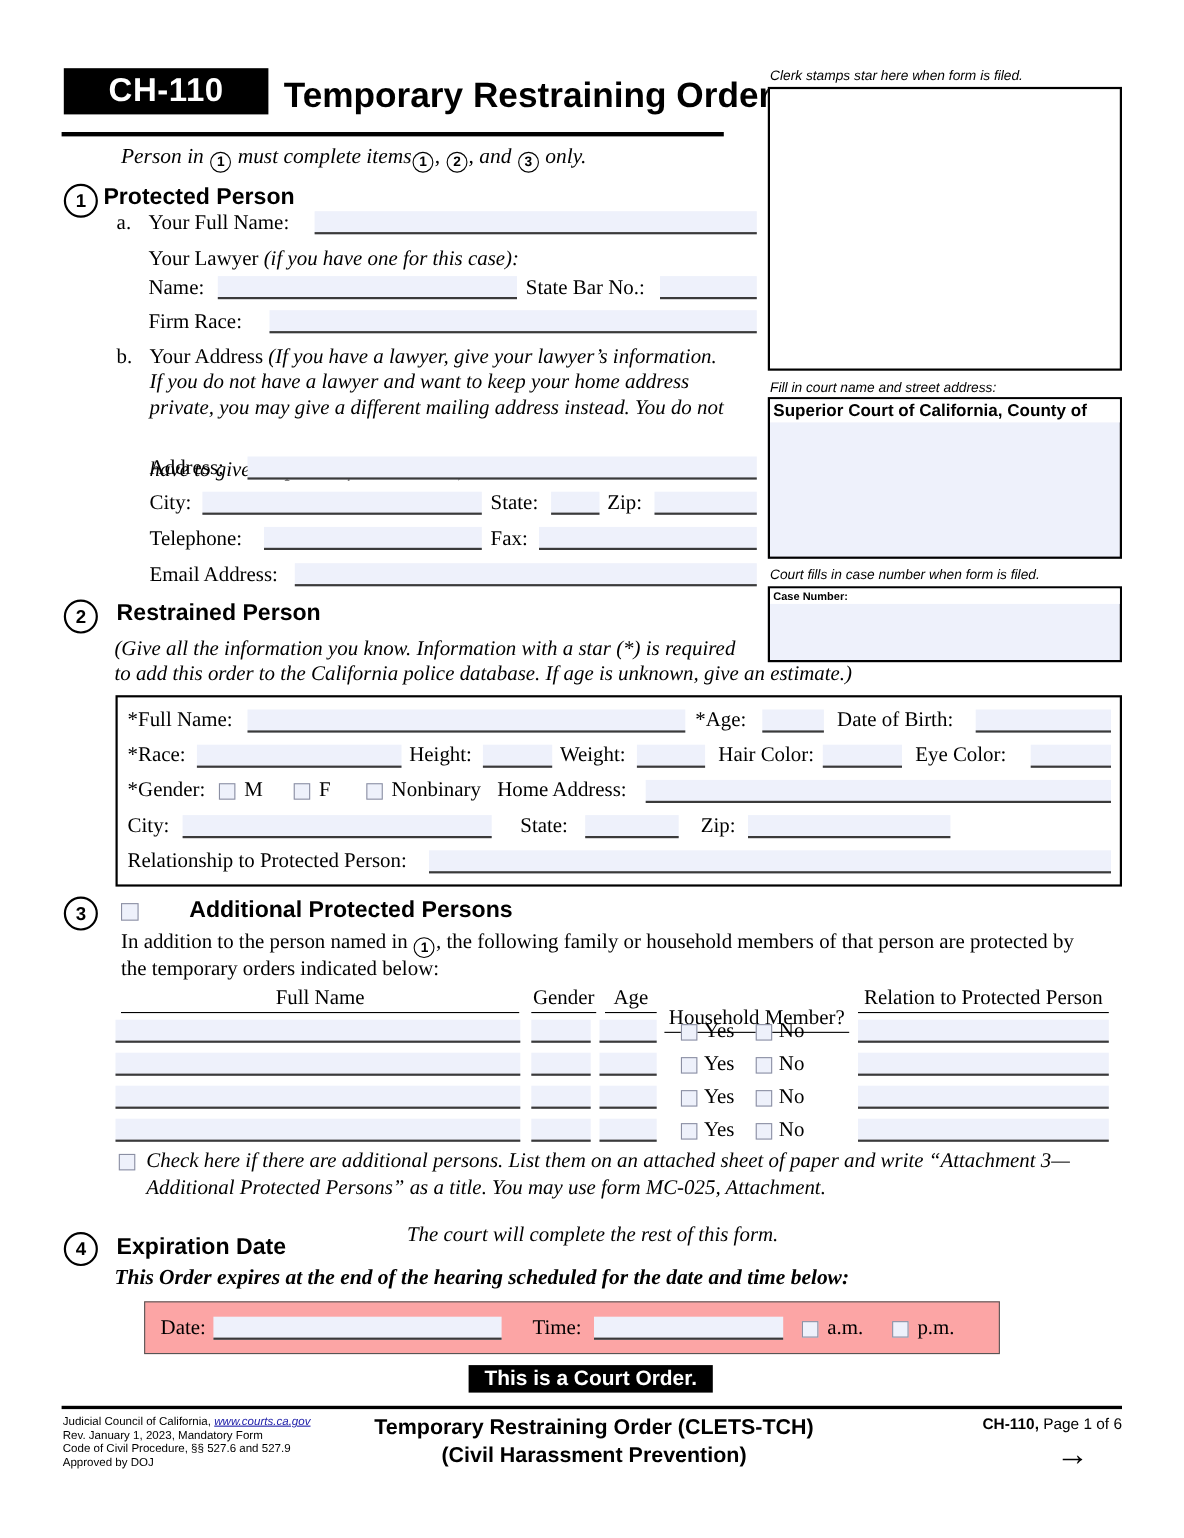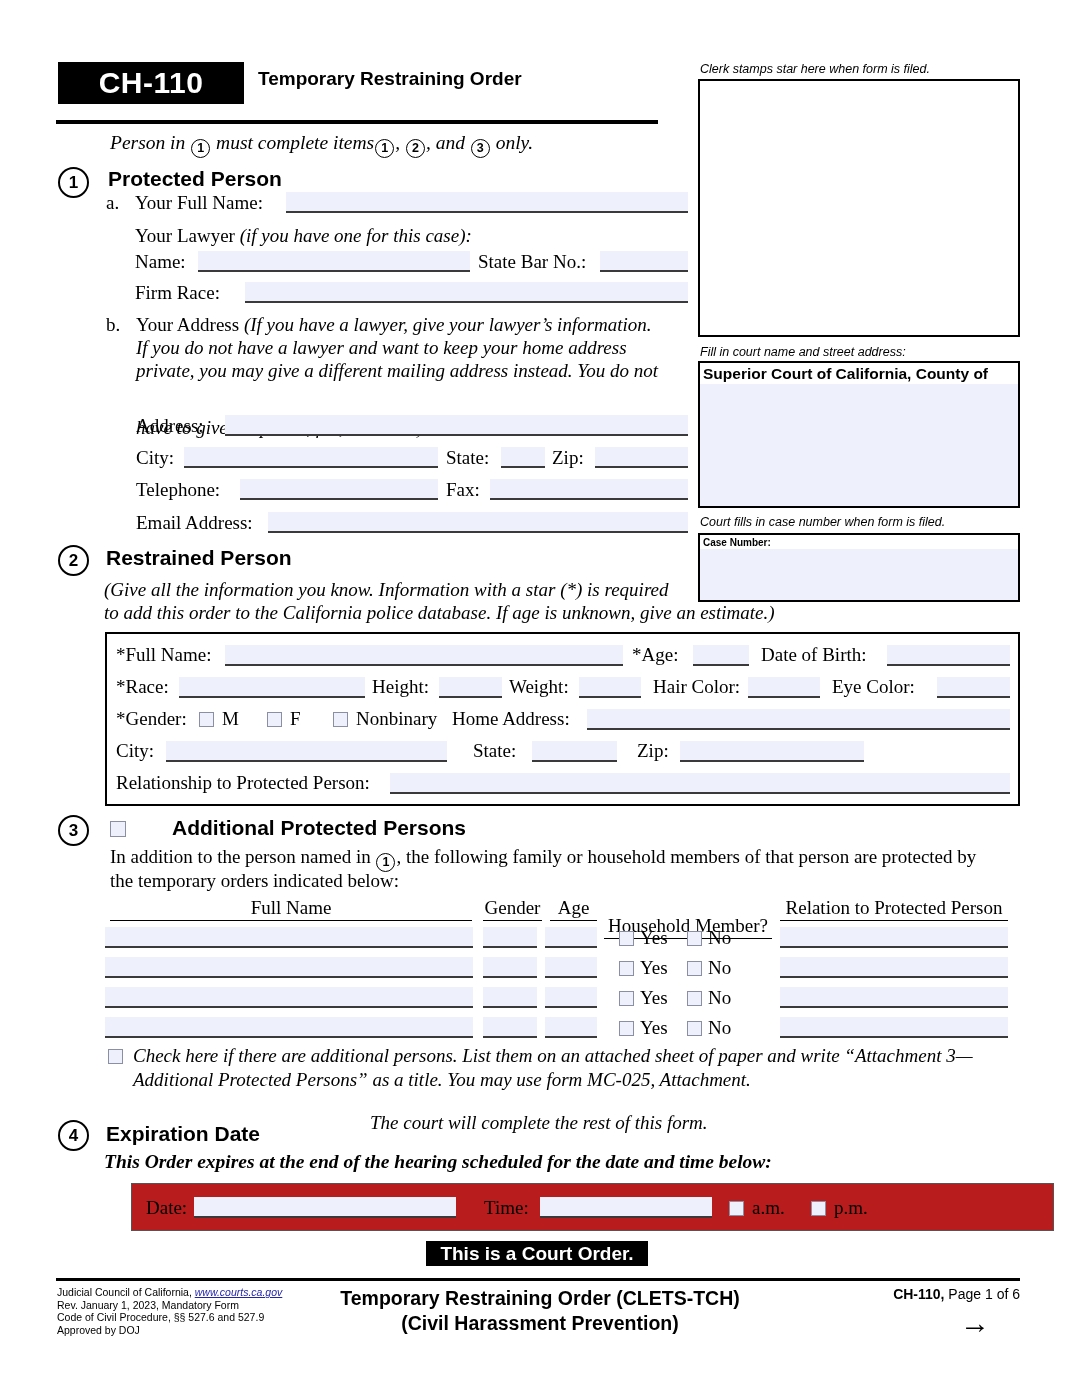--- a/index.html
+++ b/index.html
@@ -30,21 +30,21 @@
     position:absolute; left:58px; top:62px; width:186px; height:42px;
     background:#000; color:#fff;
     font-family:"Liberation Sans", sans-serif;
     font-weight:bold; font-size:30px;
     display:flex; align-items:center; justify-content:center;
     letter-spacing:0.5px;
   }
   #hdr-title {
     position:absolute; left:258px; top:68px;
     font-family:"Liberation Sans", sans-serif;
-    font-weight:bold; font-size:19px;
+    font-weight:bold; font-size:32px;
   }
   #hdr-rule {
     position:absolute; left:56px; top:120px; width:602px; height:4px; background:#000;
   }
 
   
   #clerk-cap {
     position:absolute; left:700px; top:62px;
     font-family:"Liberation Sans", sans-serif;
     font-style:italic; font-size:12.5px;
@@ -124,22 +124,22 @@
 
   
   .colhead {
     position:absolute; font-size:19px;
     border-bottom:1.6px solid #000; padding-bottom:1px;
     text-align:center;
   }
 
   
   #exp-box {
-    position:absolute; left:131px; top:1183px; width:923px; height:48px;
-    border:1.6px solid #555; background:#b91c1c;
+    position:absolute; left:131px; top:1183px; width:778px; height:48px;
+    border:1.6px solid #555; background:#fca5a5;
   }
 
   
   #court-order {
     position:absolute; left:426px; top:1241px; width:222px; height:25px;
     background:#000; color:#fff;
     font-family:"Liberation Sans", sans-serif;
     font-weight:bold; font-size:19px;
     display:flex; align-items:center; justify-content:center;
   }
@@ -194,21 +194,21 @@
   <div class="txt ital" style="left:110px; top:131px; font-size:19.5px;">
     <span>Person in</span>
     <span class="inlinecirc">1</span>
     <span>must complete items</span><span class="inlinecirc">1</span><span>,</span>
     <span class="inlinecirc">2</span><span>, and</span>
     <span class="inlinecirc">3</span>
     <span>only.</span>
   </div>
 
   <div class="circnum" style="left:58px; top:167px;">1</div>
-  <div class="sechead" style="left:108px; top:167px;">Protected Person</div>
+  <div class="sechead" style="left:94px; top:167px;">Protected Person</div>
 
   <div class="txt" style="left:106px; top:191px;">a.</div>
   <div class="txt" style="left:135px; top:191px;">Your Full Name:</div>
   <div class="fld" style="position:absolute; left:286px; top:192px; width:402px;"></div>
 
   <div class="txt" style="left:135px; top:224px;">
     <span>Your Lawyer</span>
     <span class="ital">(if you have one for this case):</span>
   </div>
 

